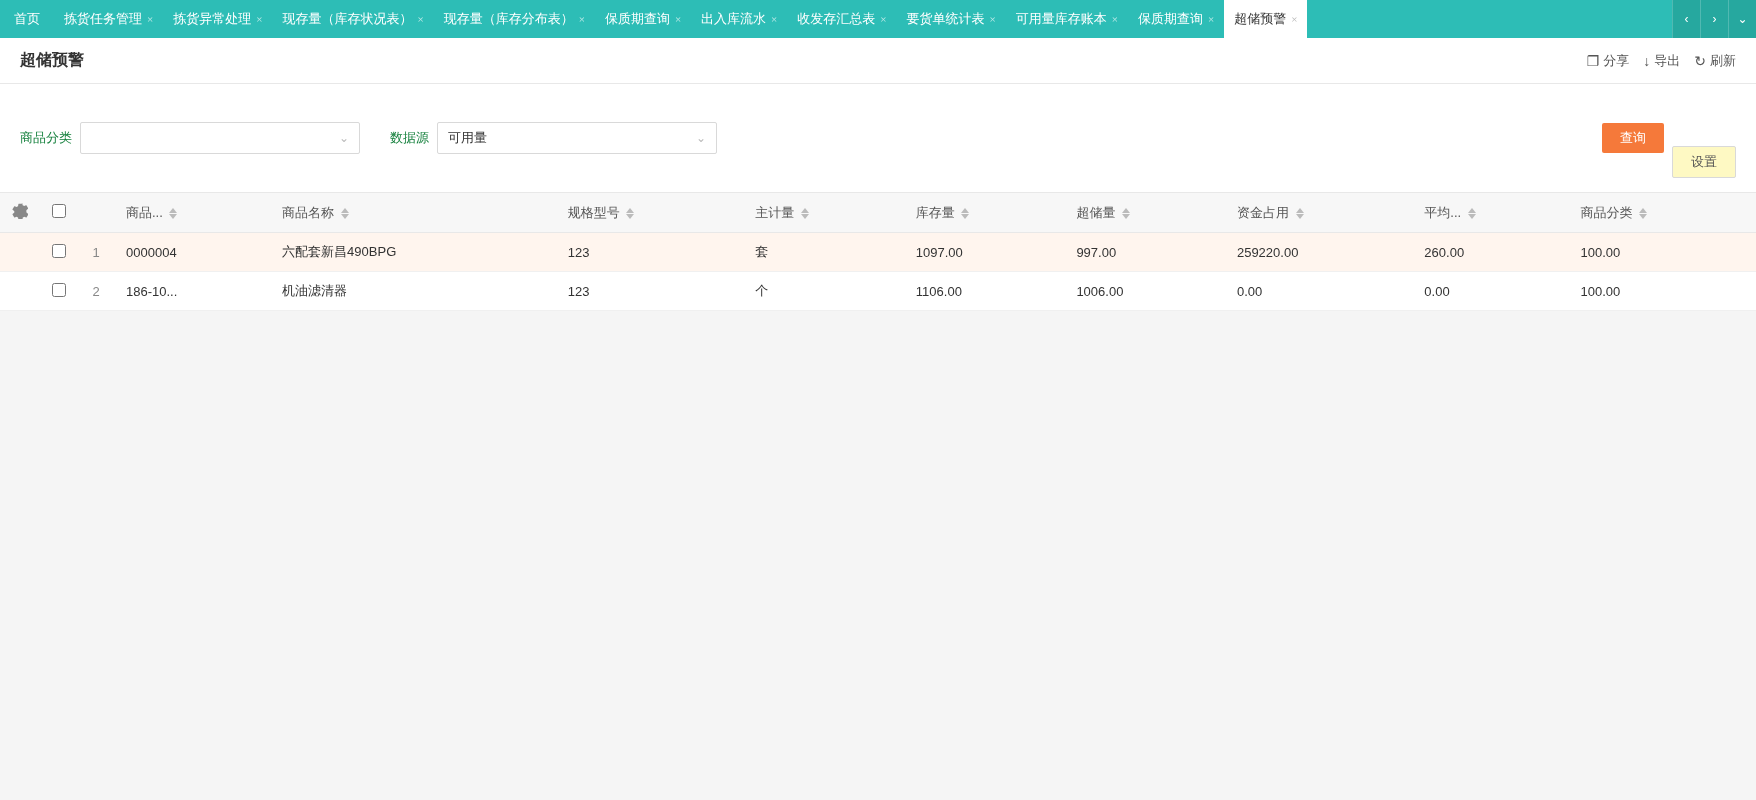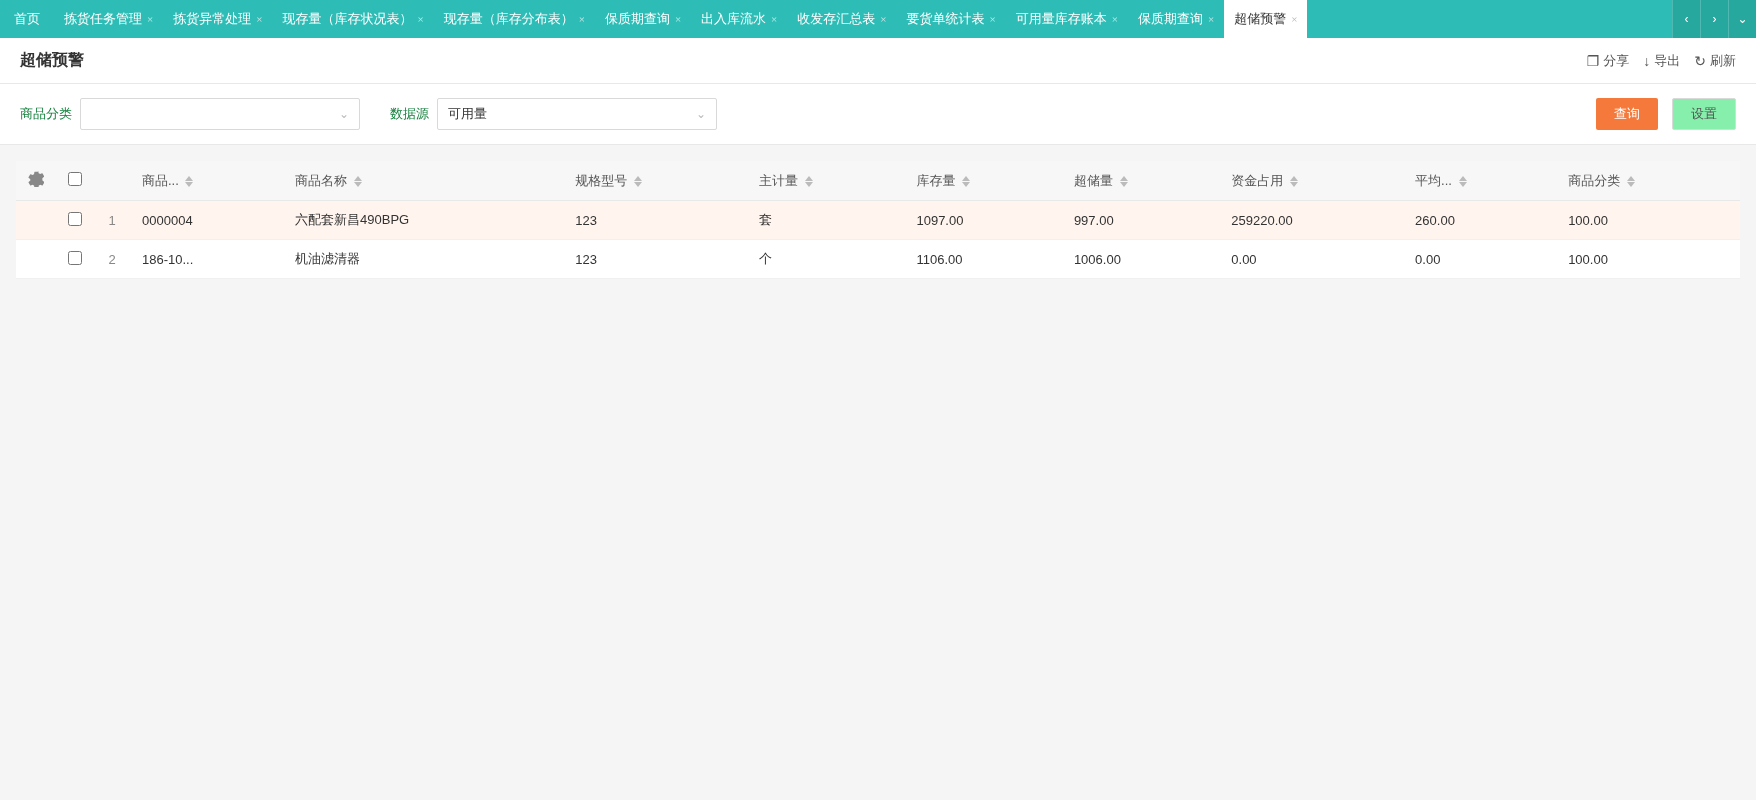--- a/index.html
+++ b/index.html
@@ -126,45 +126,47 @@
       justify-content: space-between;
       background: #fff;
       cursor: pointer;
       font-size: 13px;
       color: #333;
     }
     .filter-select .arrow-down { color: #bbb; font-size: 12px; }
     .filter-actions {
       margin-left: auto;
       display: flex;
-      gap: 14px;
+      gap: 8px;
+      align-items: center;
     }
     .btn-query {
       background: #f5793a;
       color: #fff;
       border: none;
       border-radius: 2px;
       padding: 6px 18px;
       cursor: pointer;
       font-size: 13px;
     }
     .btn-settings {
-      background: #86efac;
+      background: #fef9c3;
       color: #555;
       border: 1px solid #d9d9d9;
       border-radius: 2px;
       padding: 6px 18px;
       cursor: pointer;
       font-size: 13px;
+      margin-top: 48px;
     }
 
     
     .table-container {
       background: #fff;
-      margin: 16px;
+      margin: 0;
     }
     table {
       width: 100%;
       border-collapse: collapse;
     }
     thead tr {
       background: #f7f7f7;
       border-bottom: 1px solid #e8e8e8;
     }
     thead th {

